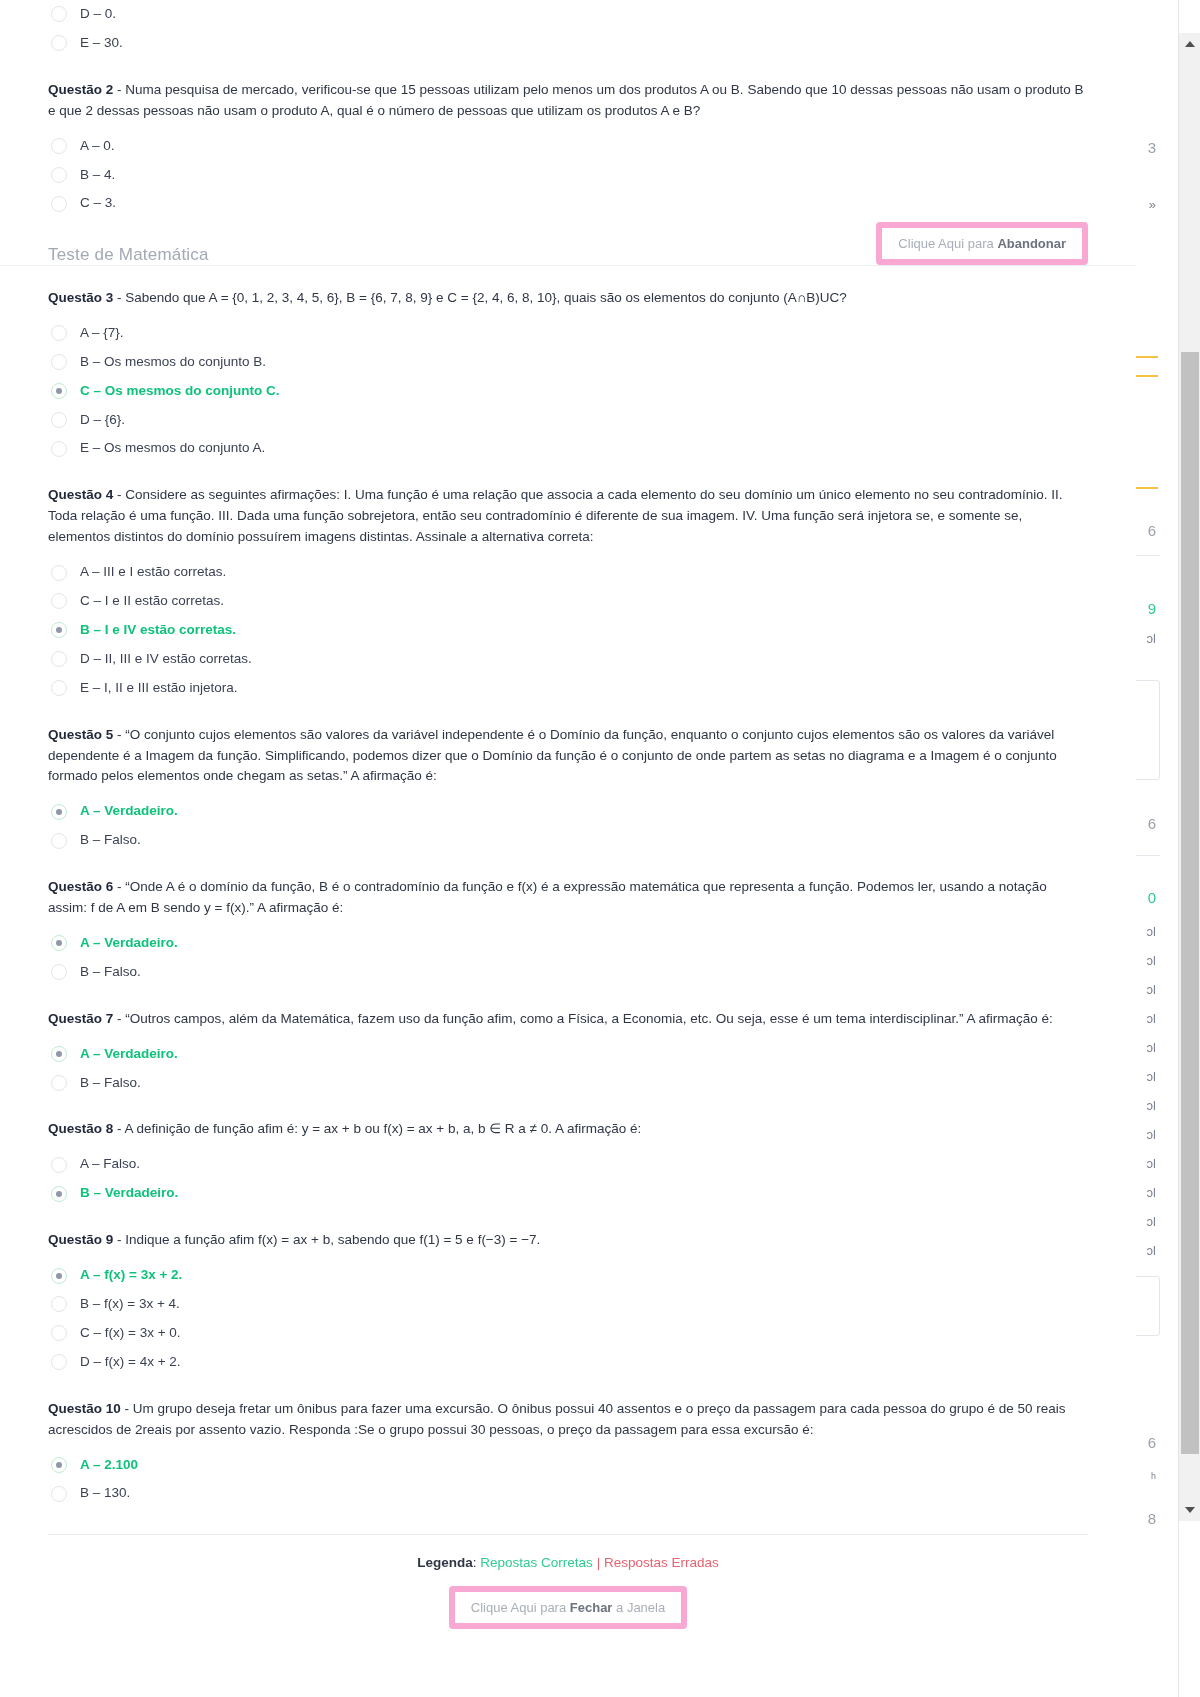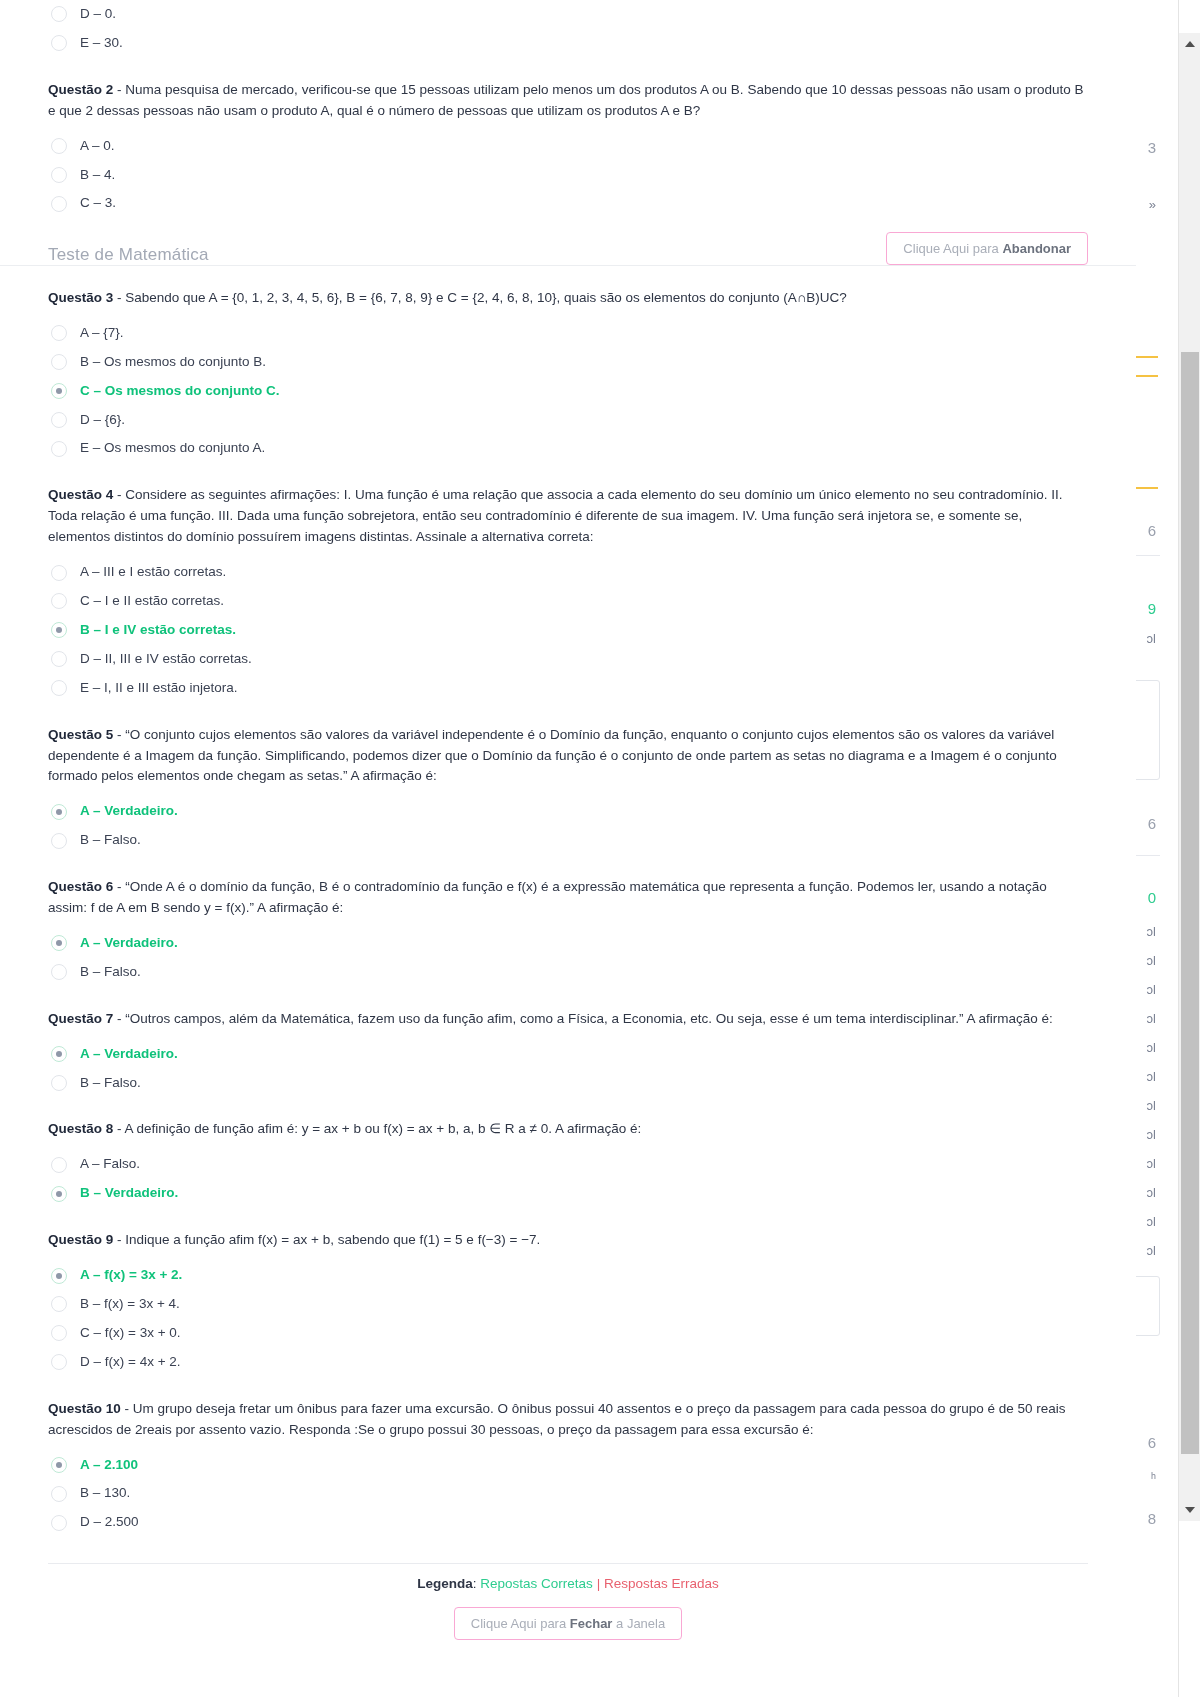--- a/index.html
+++ b/index.html
@@ -97,21 +97,21 @@
     padding: 0 48px;
     z-index: 20;
   }
   .test-title {
     font-size: 17px;
     color: #a3a9b5;
     font-weight: 400;
     letter-spacing: .2px;
   }
   .btn-outline {
-    border: 1px solid #f9a8d4;
+    border: 6px solid #f9a8d4;
     border-radius: 4px;
     background: #ffffff;
     color: #a9aeb8;
     font-size: 13px;
     padding: 8px 16px;
     font-family: "Liberation Sans", sans-serif;
     cursor: pointer;
     white-space: nowrap;
   }
   .btn-outline b { color: #6c727e; font-weight: 700; }
@@ -162,21 +162,21 @@
   
   .footer-divider {
     margin: 26px 48px 0 48px;
     height: 1px;
     background: #e9ebef;
   }
   .legend {
     text-align: center;
     font-size: 13.5px;
     color: #2f3646;
-    margin-top: 12px;
+    margin-top: 20px;
   }
   .legend b { font-weight: 700; }
   .legend .ok { color: #2ecc8f; }
   .legend .sep { color: #e8616f; }
   .legend .bad { color: #e8616f; }
   .footer-btn-wrap { text-align: center; margin-top: 16px; }
 </style>
 </head>
 <body>
 
@@ -366,24 +366,20 @@
         <div class="question">
           <p class="q-text"><b>Questão 10</b><span> - </span><span>Um grupo deseja fretar um ônibus para fazer uma excursão. O ônibus possui 40 assentos e o preço da passagem para cada pessoa do grupo é de 50 reais acrescidos de 2reais por assento vazio. Responda :Se o grupo possui 30 pessoas, o preço da passagem para essa excursão é:</span></p>
           <div class="option correct">
             <span class="radio"></span>
             <span class="opt-label">A – 2.100</span>
           </div>
           <div class="option">
             <span class="radio"></span>
             <span class="opt-label">B – 130.</span>
           </div>
-          <div class="option">
-            <span class="radio"></span>
-            <span class="opt-label">D – 2.500</span>
-          </div>
         </div>
       </div>
 
     <div class="footer-divider"></div>
 
     <div class="legend">
       <b>Legenda</b><span>: </span><span class="ok">Repostas Corretas</span><span class="sep"> | </span><span class="bad">Respostas Erradas</span>
     </div>
 
     <div class="footer-btn-wrap">

